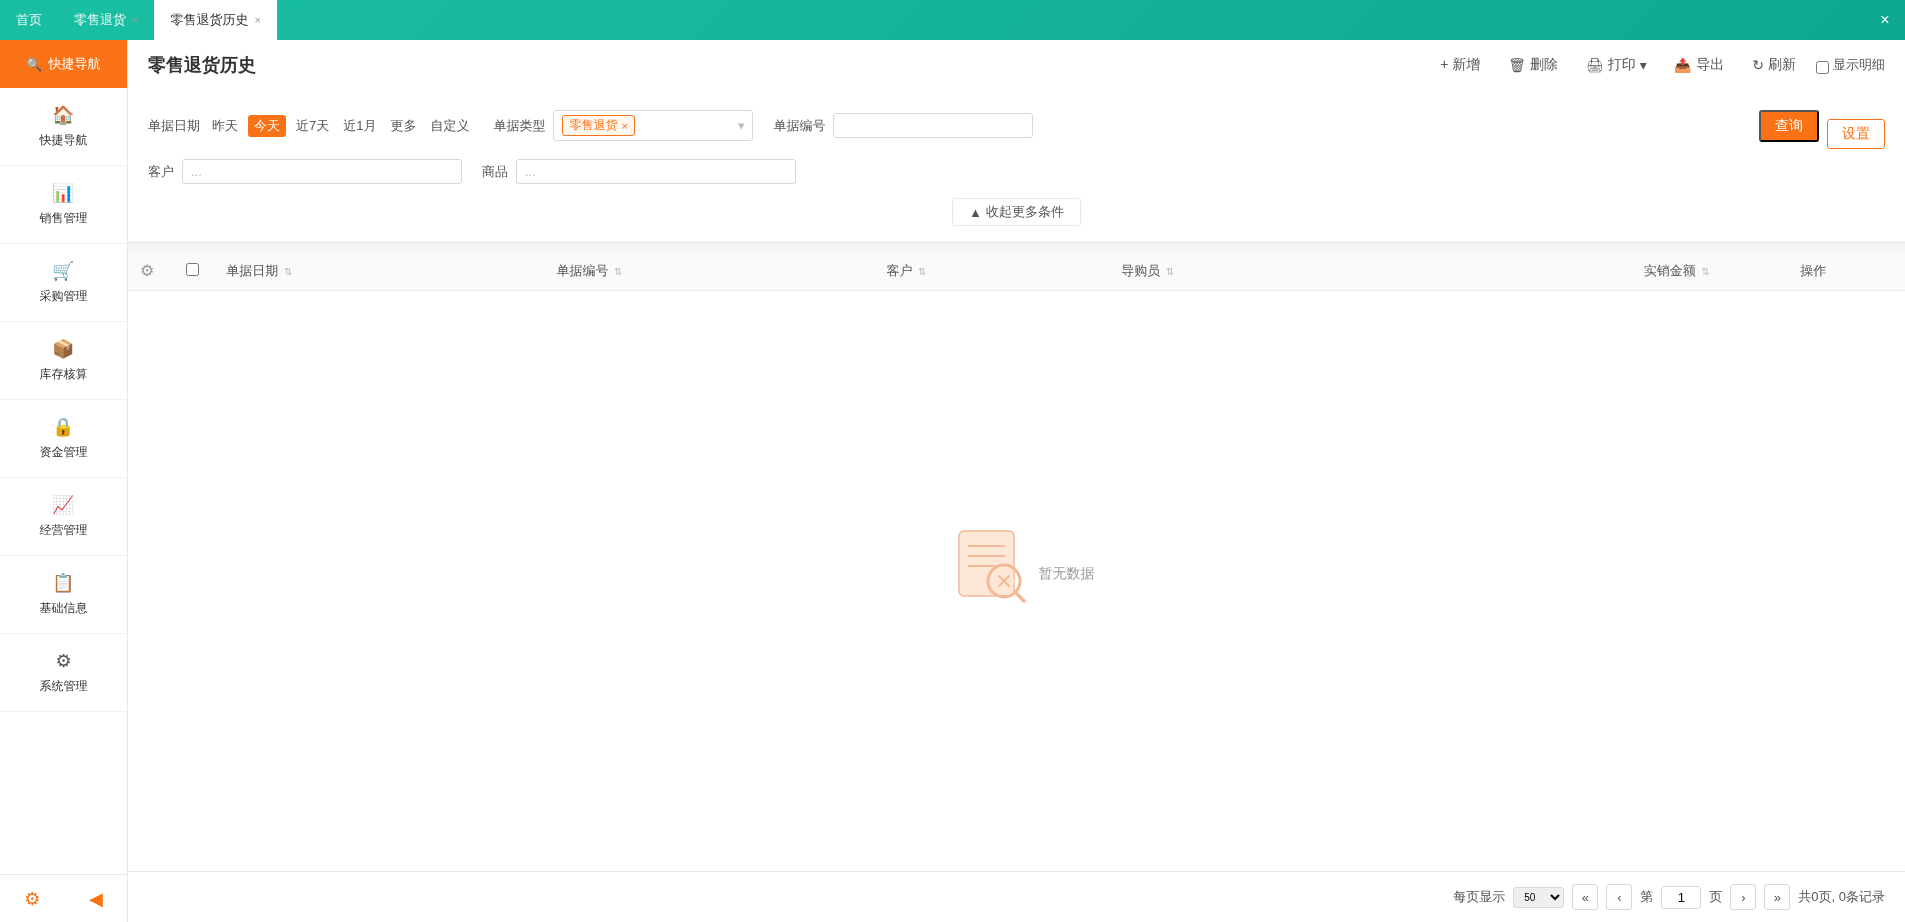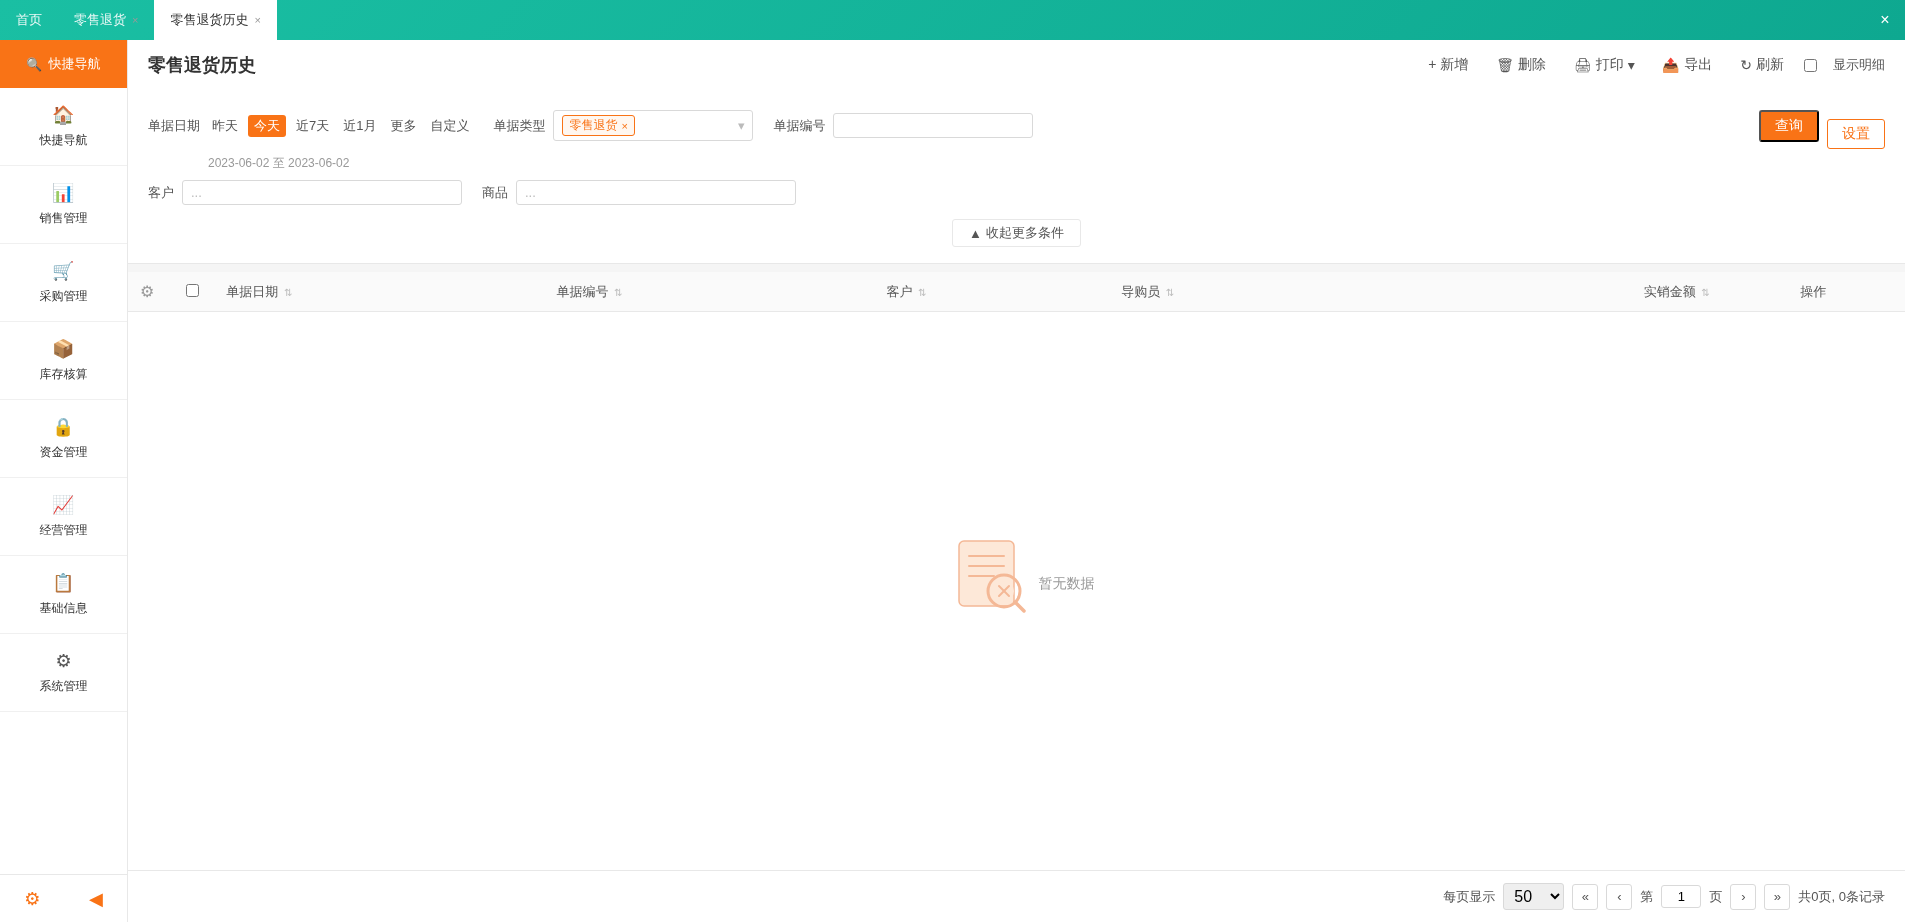--- a/index.html
+++ b/index.html
@@ -169,22 +169,22 @@
     .header-btn.secondary {
       background: #fff;
       color: #f97316;
       border: 1px solid #f97316;
       padding: 5px 14px;
       border-radius: 3px;
       margin-top: 17px;
     }
     .display-toggle {
       display: flex;
-      align-items: center;
-      gap: 16px;
+      align-items: flex-end;
+      gap: 4px;
       font-size: 13px;
       color: #555;
     }
     .display-toggle input[type=checkbox] { cursor: pointer; }
 
     
     .filter-area {
       padding: 12px 0;
     }
     .filter-row {
@@ -338,21 +338,21 @@
       background: #fff;
       border-top: 1px solid #e8e8e8;
       font-size: 13px;
       color: #555;
       margin-top: 14px;
     }
     .pagination select {
       border: 1px solid #d9d9d9;
       border-radius: 3px;
       padding: 3px 6px;
-      font-size: 16px;
+      font-size: 10px;
     }
     .pagination-btn {
       width: 26px;
       height: 26px;
       display: flex;
       align-items: center;
       justify-content: center;
       border: 1px solid #d9d9d9;
       border-radius: 3px;
       cursor: pointer;
@@ -506,23 +506,20 @@
           <div style="margin-left:auto; display:flex; gap:8px; align-items:center;">
             <button class="header-btn primary">
               <span>查询</span>
             </button>
             <button class="header-btn secondary">
               <span>设置</span>
             </button>
           </div>
         </div>
 
-        <div style="margin-left: 60px; margin-top:-6px; margin-bottom:8px;">
-          <span class="date-range">2023-06-02 至 2023-06-02</span>
-        </div>
 
         <div class="filter-row">
 
           <div class="filter-item">
             <span class="filter-label">客户</span>
             <div class="filter-select" style="min-width:280px;">
               <span style="color:#bbb;">...</span>
             </div>
           </div>
 

